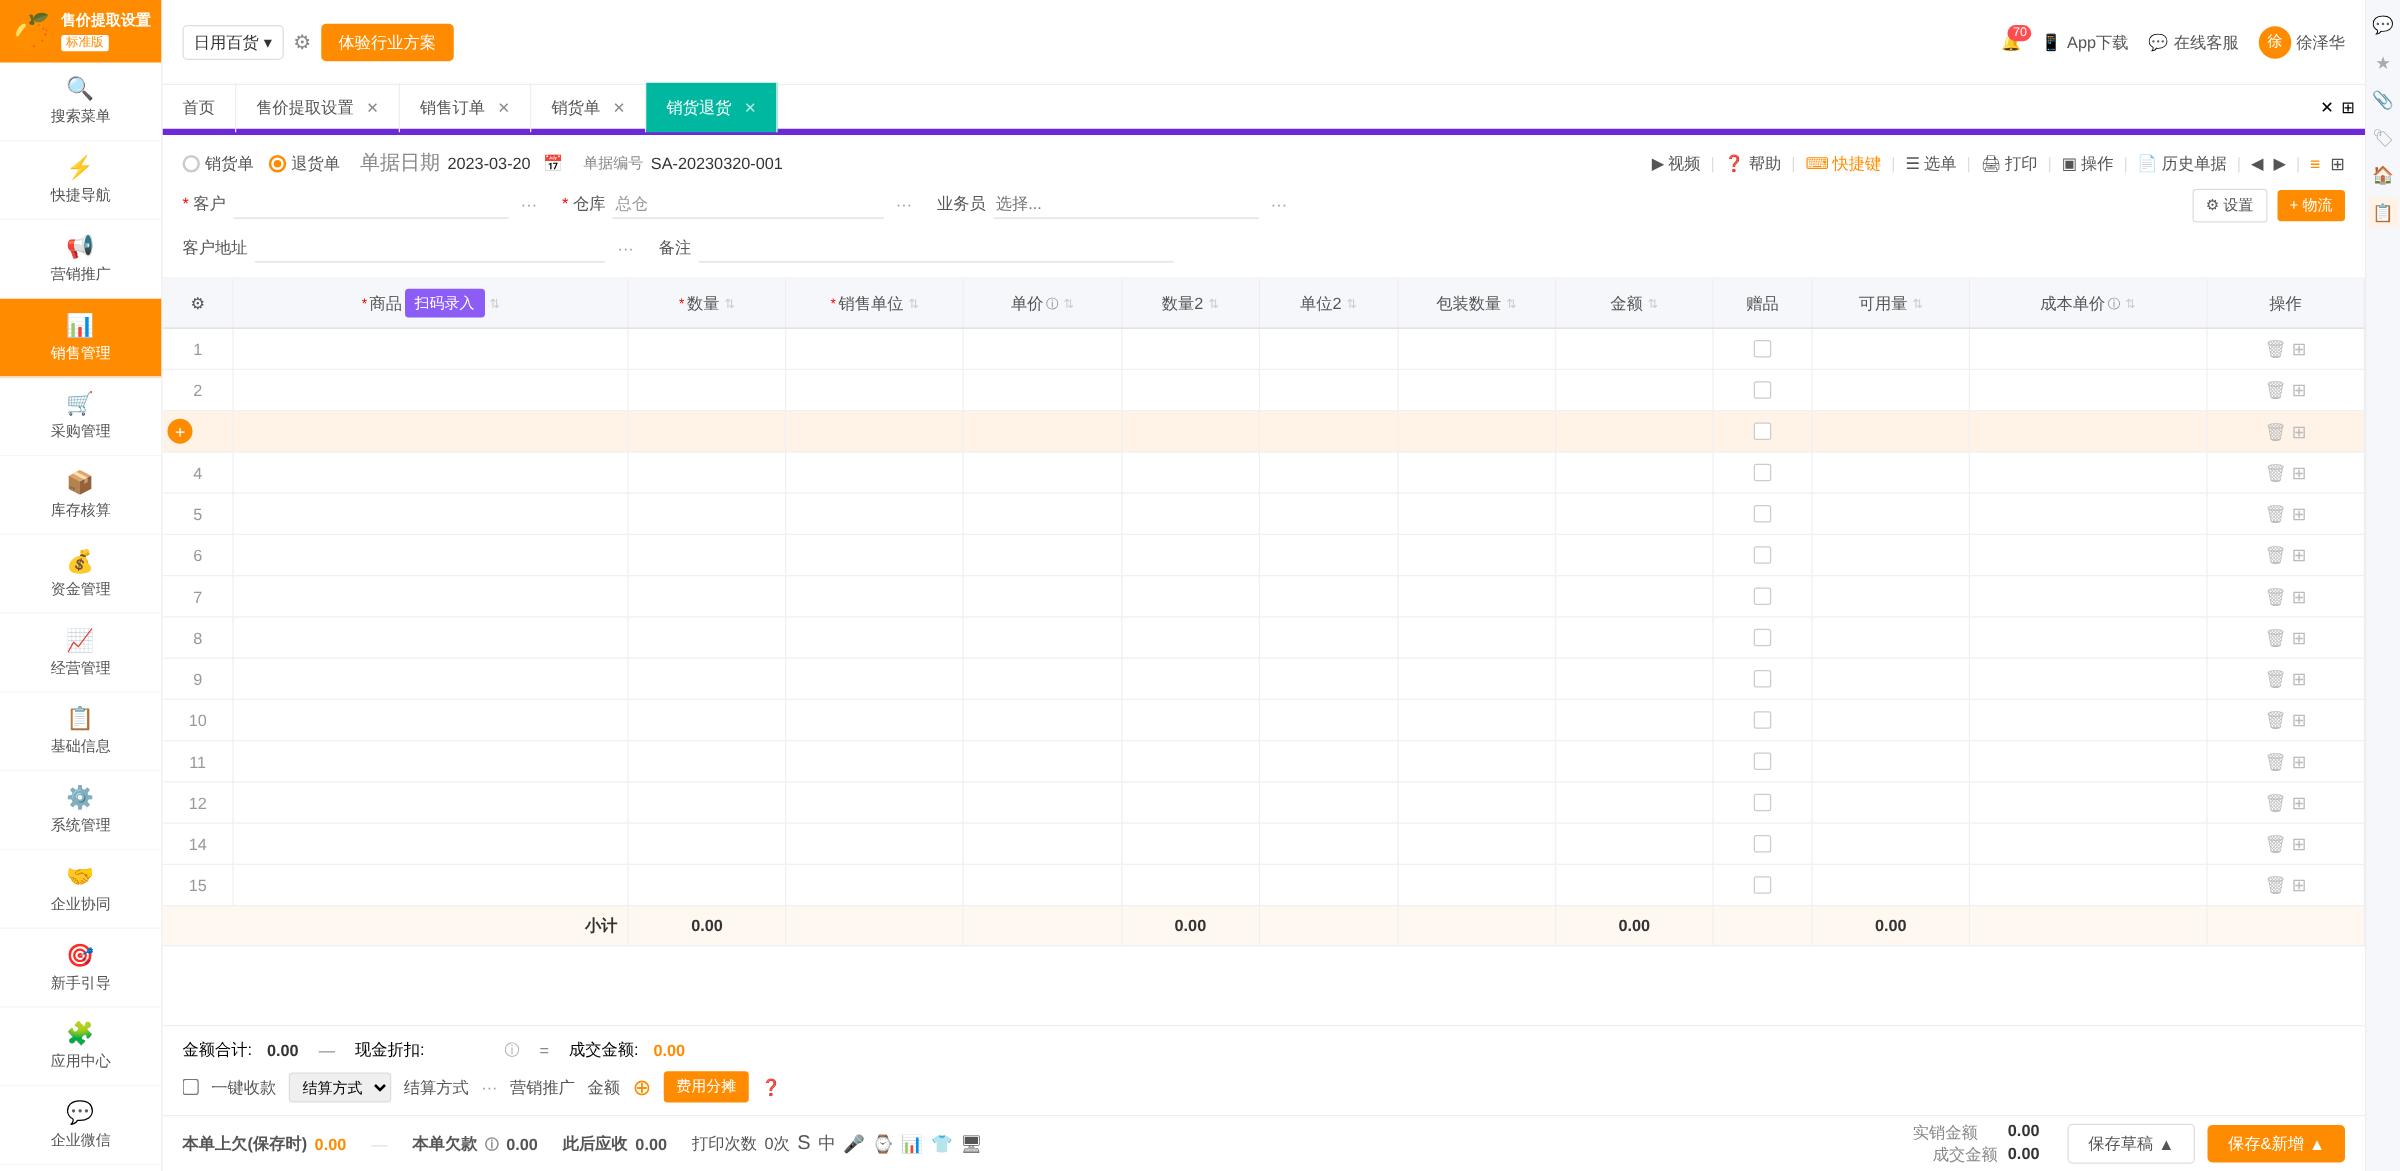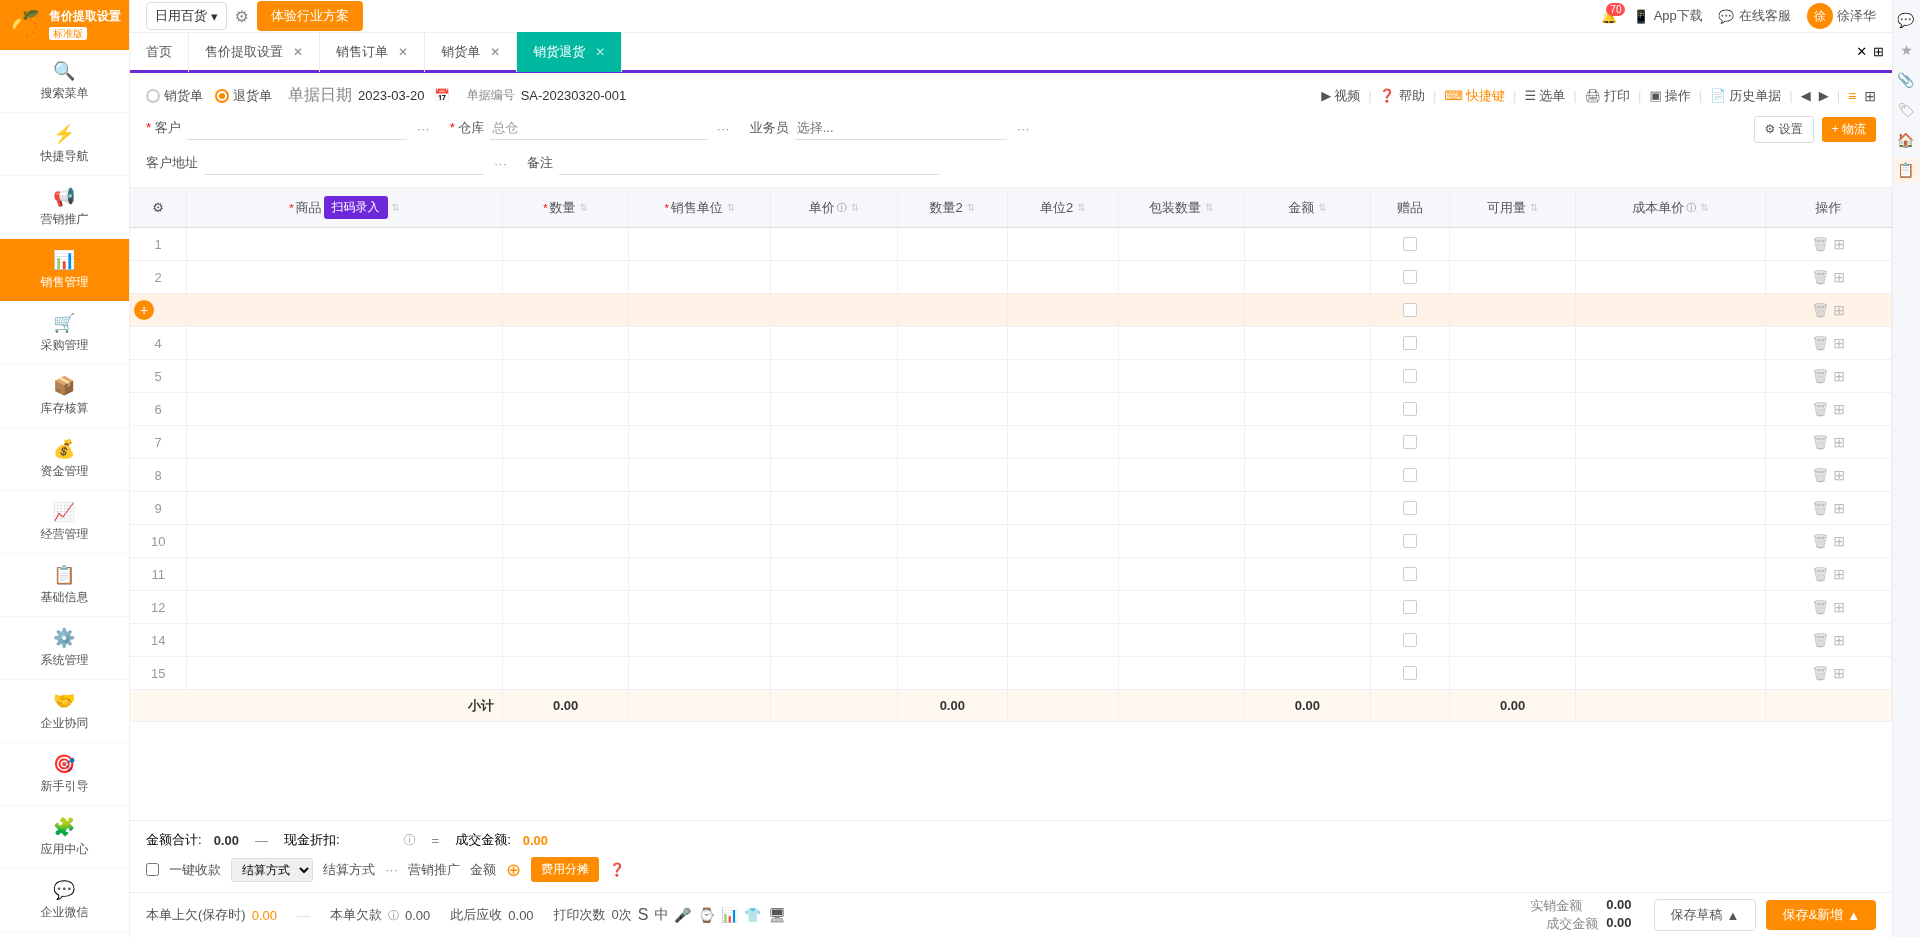--- a/index.html
+++ b/index.html
@@ -12,33 +12,33 @@
     .sidebar-logo-badge { background: #fff; color: #ff8c00; font-size: 10px; padding: 1px 4px; border-radius: 2px; }
     .sidebar-item { display: flex; flex-direction: column; align-items: center; padding: 10px 0; cursor: pointer; color: #555; border-bottom: 1px solid #f5f5f5; }
     .sidebar-item.active { background: #ff8c00; color: #fff; }
     .sidebar-item .icon { font-size: 18px; margin-bottom: 3px; }
     .sidebar-item .label { font-size: 12px; }
 
     
     .main { flex: 1; display: flex; flex-direction: column; overflow: hidden; }
 
     
-    .topbar { height: 33px; background: #fff; border-bottom: 1px solid #eee; display: flex; align-items: center; padding: 0 16px; gap: 12px; }
+    .topbar { height: 68px; background: #fff; border-bottom: 1px solid #eee; display: flex; align-items: center; padding: 0 16px; gap: 12px; }
     .topbar-left { display: flex; align-items: center; gap: 8px; }
     .topbar-select { border: 1px solid #ddd; border-radius: 4px; padding: 4px 8px; color: #333; display: flex; align-items: center; gap: 4px; cursor: pointer; }
     .topbar-gear { color: #888; cursor: pointer; font-size: 16px; }
     .topbar-btn { background: #ff8c00; color: #fff; border: none; border-radius: 4px; padding: 6px 14px; cursor: pointer; font-size: 13px; }
     .topbar-right { margin-left: auto; display: flex; align-items: center; gap: 16px; color: #555; }
     .topbar-right .notif { position: relative; cursor: pointer; }
     .notif-badge { position: absolute; top: -6px; right: -8px; background: #ff4d4f; color: #fff; font-size: 10px; border-radius: 8px; padding: 1px 4px; }
     .topbar-right .item { display: flex; align-items: center; gap: 4px; cursor: pointer; color: #555; }
     .avatar { width: 26px; height: 26px; border-radius: 50%; background: #ff8c00; color: #fff; display: flex; align-items: center; justify-content: center; font-size: 12px; }
 
     
-    .tabs { height: 40px; background: #fff; border-bottom: 3px solid #6d28d9; display: flex; align-items: center; padding: 0 0; }
+    .tabs { height: 40px; background: #fff; border-bottom: 5px solid #6d28d9; display: flex; align-items: center; padding: 0 0; }
     .tab { padding: 0 16px; height: 40px; display: flex; align-items: center; gap: 6px; cursor: pointer; color: #555; border-right: 1px solid #eee; font-size: 13px; white-space: nowrap; }
     .tab.active { background: #00b8a0; color: #fff; }
     .tab .close { font-size: 12px; opacity: 0.7; margin-left: 4px; }
     .tab-actions { margin-left: auto; display: flex; align-items: center; padding-right: 8px; gap: 6px; }
 
     
     .content { flex: 1; overflow: auto; background: #f5f7fa; padding: 0; display: flex; flex-direction: column; }
     .form-area { background: #fff; padding: 12px 16px; border-bottom: 1px solid #eee; }
     .form-header { display: flex; align-items: center; gap: 16px; margin-bottom: 10px; }
     .radio-group { display: flex; align-items: center; gap: 12px; }
@@ -57,21 +57,21 @@
     .form-field label { color: #555; white-space: nowrap; font-size: 13px; }
     .form-field label.required::before { content: '* '; color: #f00; }
     .form-field .input-box { flex: 1; border: none; border-bottom: 1px solid #ddd; padding: 4px 2px; color: #999; font-size: 13px; min-width: 180px; outline: none; }
     .form-field .dots { color: #999; cursor: pointer; margin-left: 4px; }
     .form-actions-right { margin-left: auto; display: flex; align-items: center; gap: 8px; }
     .btn-set { border: 1px solid #ddd; border-radius: 3px; padding: 4px 10px; font-size: 12px; cursor: pointer; color: #555; background: #fff; }
     .btn-add { background: #ff8c00; color: #fff; border: none; border-radius: 3px; padding: 4px 10px; font-size: 12px; cursor: pointer; }
 
     
     .table-area { flex: 1; overflow: auto; background: #fff; }
-    .scan-btn { background: #6d28d9; color: #fff; border: none; border-radius: 3px; padding: 3px 8px; font-size: 12px; cursor: pointer; }
+    .scan-btn { background: #8b5cf6; color: #fff; border: none; border-radius: 3px; padding: 3px 8px; font-size: 12px; cursor: pointer; }
     table { width: 100%; border-collapse: collapse; font-size: 12px; }
     table thead tr { background: #f5f7fa; }
     table th { padding: 8px 6px; text-align: center; color: #555; font-weight: normal; border-right: 1px solid #eee; border-bottom: 1px solid #ddd; white-space: nowrap; }
     table td { padding: 6px 4px; text-align: center; border-right: 1px solid #f0f0f0; border-bottom: 1px solid #f0f0f0; color: #333; height: 32px; }
     table tr.row-active td { background: #fff3e8; }
     .row-num { color: #999; width: 30px; text-align: center; }
     .add-row-btn { width: 20px; height: 20px; border-radius: 50%; background: #ff8c00; color: #fff; display: flex; align-items: center; justify-content: center; cursor: pointer; font-size: 14px; border: none; }
     .action-btn { color: #bbb; cursor: pointer; font-size: 14px; background: none; border: none; padding: 2px; }
     .checkbox-cell { display: flex; align-items: center; justify-content: center; }
     .checkbox-sq { width: 14px; height: 14px; border: 1px solid #ccc; border-radius: 2px; background: #fff; }
@@ -84,21 +84,21 @@
     .amount-row .eq { color: #888; margin: 0 4px; }
     .payment-row { display: flex; align-items: center; gap: 10px; font-size: 12px; color: #555; }
     .payment-row input[type=checkbox] { cursor: pointer; }
     .payment-select { border: 1px solid #ddd; border-radius: 3px; padding: 3px 6px; font-size: 12px; }
     .payment-dots { color: #999; cursor: pointer; }
     .add-row2 { background: none; border: none; color: #ff8c00; cursor: pointer; font-size: 18px; }
     .fee-btn { background: #ff8c00; color: #fff; border: none; border-radius: 3px; padding: 4px 10px; font-size: 12px; cursor: pointer; }
 
     
     .footer { height: 45px; background: #fff; border-top: 1px solid #eee; display: flex; align-items: center; padding: 0 16px; gap: 20px; font-size: 12px; color: #555; }
-    .footer-info { display: flex; align-items: center; gap: 6px; }
+    .footer-info { display: flex; align-items: center; gap: 6px; font-weight: bold; }
     .footer-right { margin-left: auto; display: flex; align-items: center; gap: 10px; }
     .btn-save-draft { border: 1px solid #ddd; background: #fff; border-radius: 4px; padding: 6px 16px; cursor: pointer; color: #555; display: flex; align-items: center; gap: 4px; }
     .btn-save-new { background: #ff8c00; color: #fff; border: none; border-radius: 4px; padding: 6px 16px; cursor: pointer; display: flex; align-items: center; gap: 4px; font-size: 13px; }
     .watermark-tools { display: flex; align-items: center; gap: 6px; }
 
     
     .right-panel { width: 28px; background: #f5f7fa; border-left: 1px solid #eee; display: flex; flex-direction: column; align-items: center; padding-top: 8px; gap: 6px; }
     .right-panel .rp-item { width: 24px; height: 24px; display: flex; align-items: center; justify-content: center; color: #aaa; cursor: pointer; font-size: 14px; }
     .right-panel .rp-item.active { color: #ff8c00; }
 

